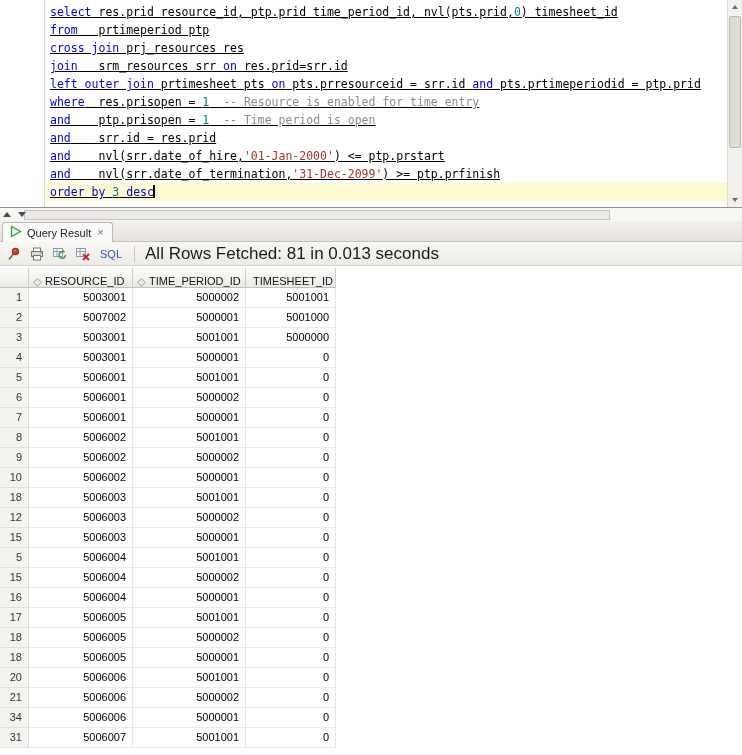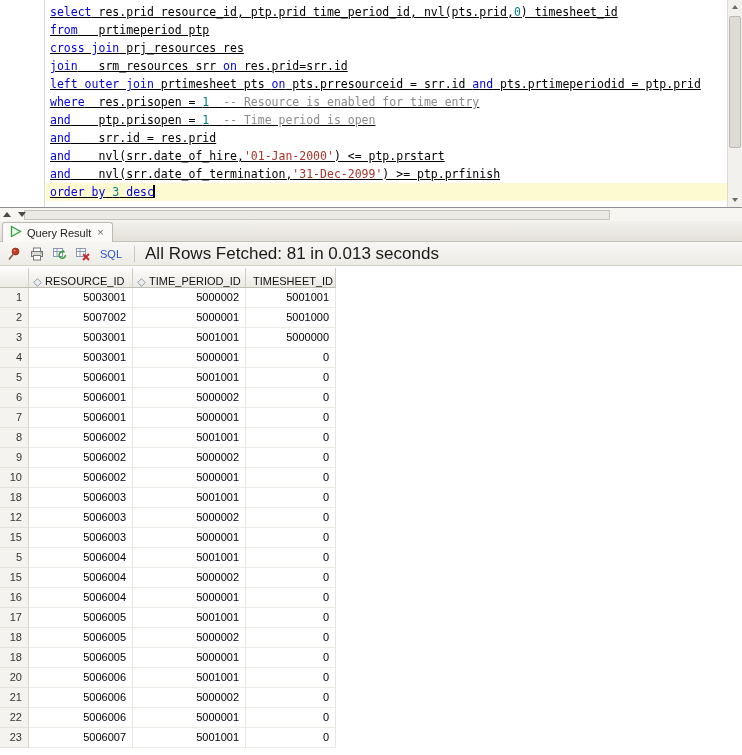--- a/index.html
+++ b/index.html
@@ -309,27 +309,27 @@
           <div class="cell col1">5001001</div>
           <div class="cell col2">0</div>
         </div>
         <div class="grid-row">
           <div class="rownum">21</div>
           <div class="cell col0">5006006</div>
           <div class="cell col1">5000002</div>
           <div class="cell col2">0</div>
         </div>
         <div class="grid-row">
-          <div class="rownum">22</div>
+          <div class="rownum">34</div>
           <div class="cell col0">5006006</div>
           <div class="cell col1">5000001</div>
           <div class="cell col2">0</div>
         </div>
         <div class="grid-row">
-          <div class="rownum">23</div>
+          <div class="rownum">31</div>
           <div class="cell col0">5006007</div>
           <div class="cell col1">5001001</div>
           <div class="cell col2">0</div>
         </div>
       </div>
   </div>
 
 </div>
 
 </body></html>

